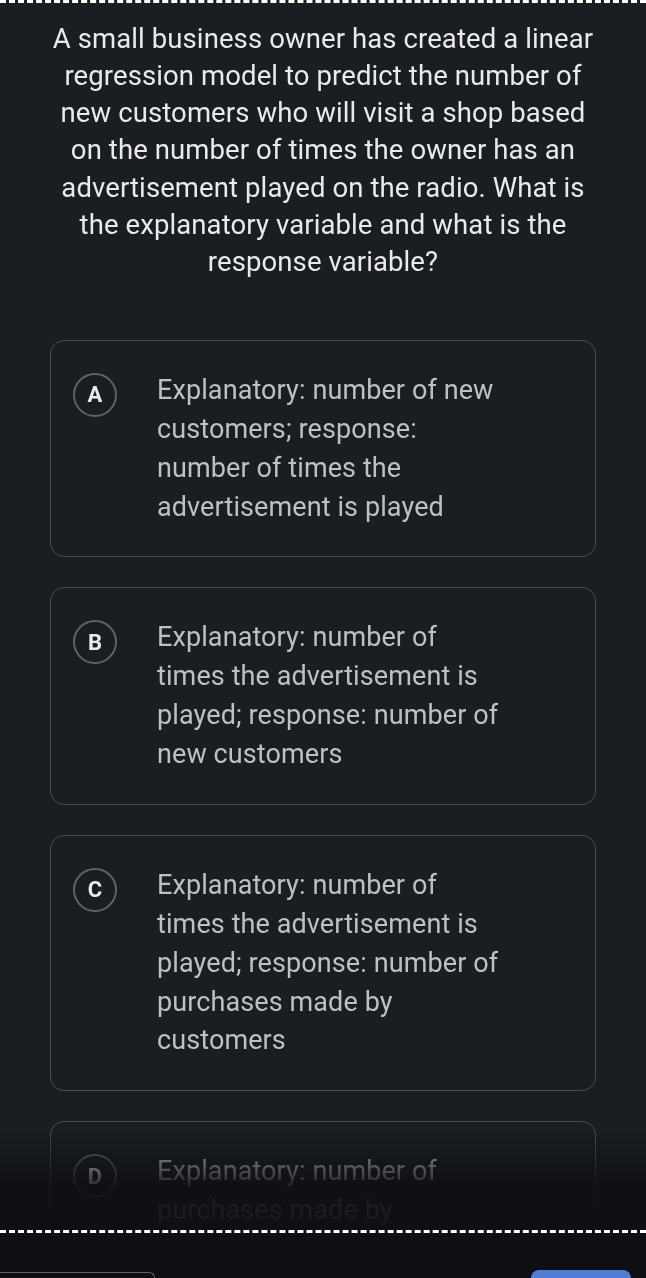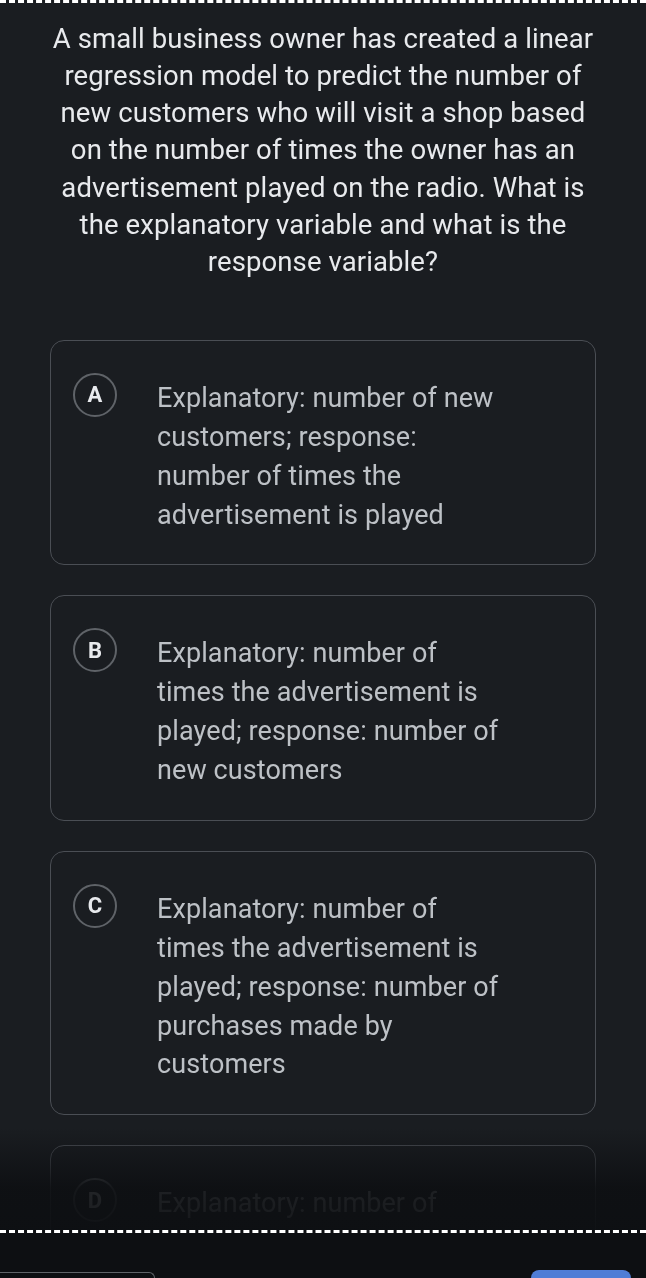--- a/index.html
+++ b/index.html
@@ -64,21 +64,20 @@
       flex-shrink: 0;
       margin-top: 2px;
     }
     .option-text {
       color: #bdc1c6;
       font-size: 27px;
       line-height: 1.44;
       font-weight: 400;
       padding-right: 50px;
       letter-spacing: 0.1px;
-      margin-top: 8px;
     }
     .bottom-overlay {
       position: absolute;
       bottom: 0;
       left: 0;
       right: 0;
       height: 150px;
       background: linear-gradient(to bottom, rgba(13,15,18,0) 0%, rgba(13,15,18,0.9) 40%, #0d0f12 100%);
       pointer-events: none;
     }

